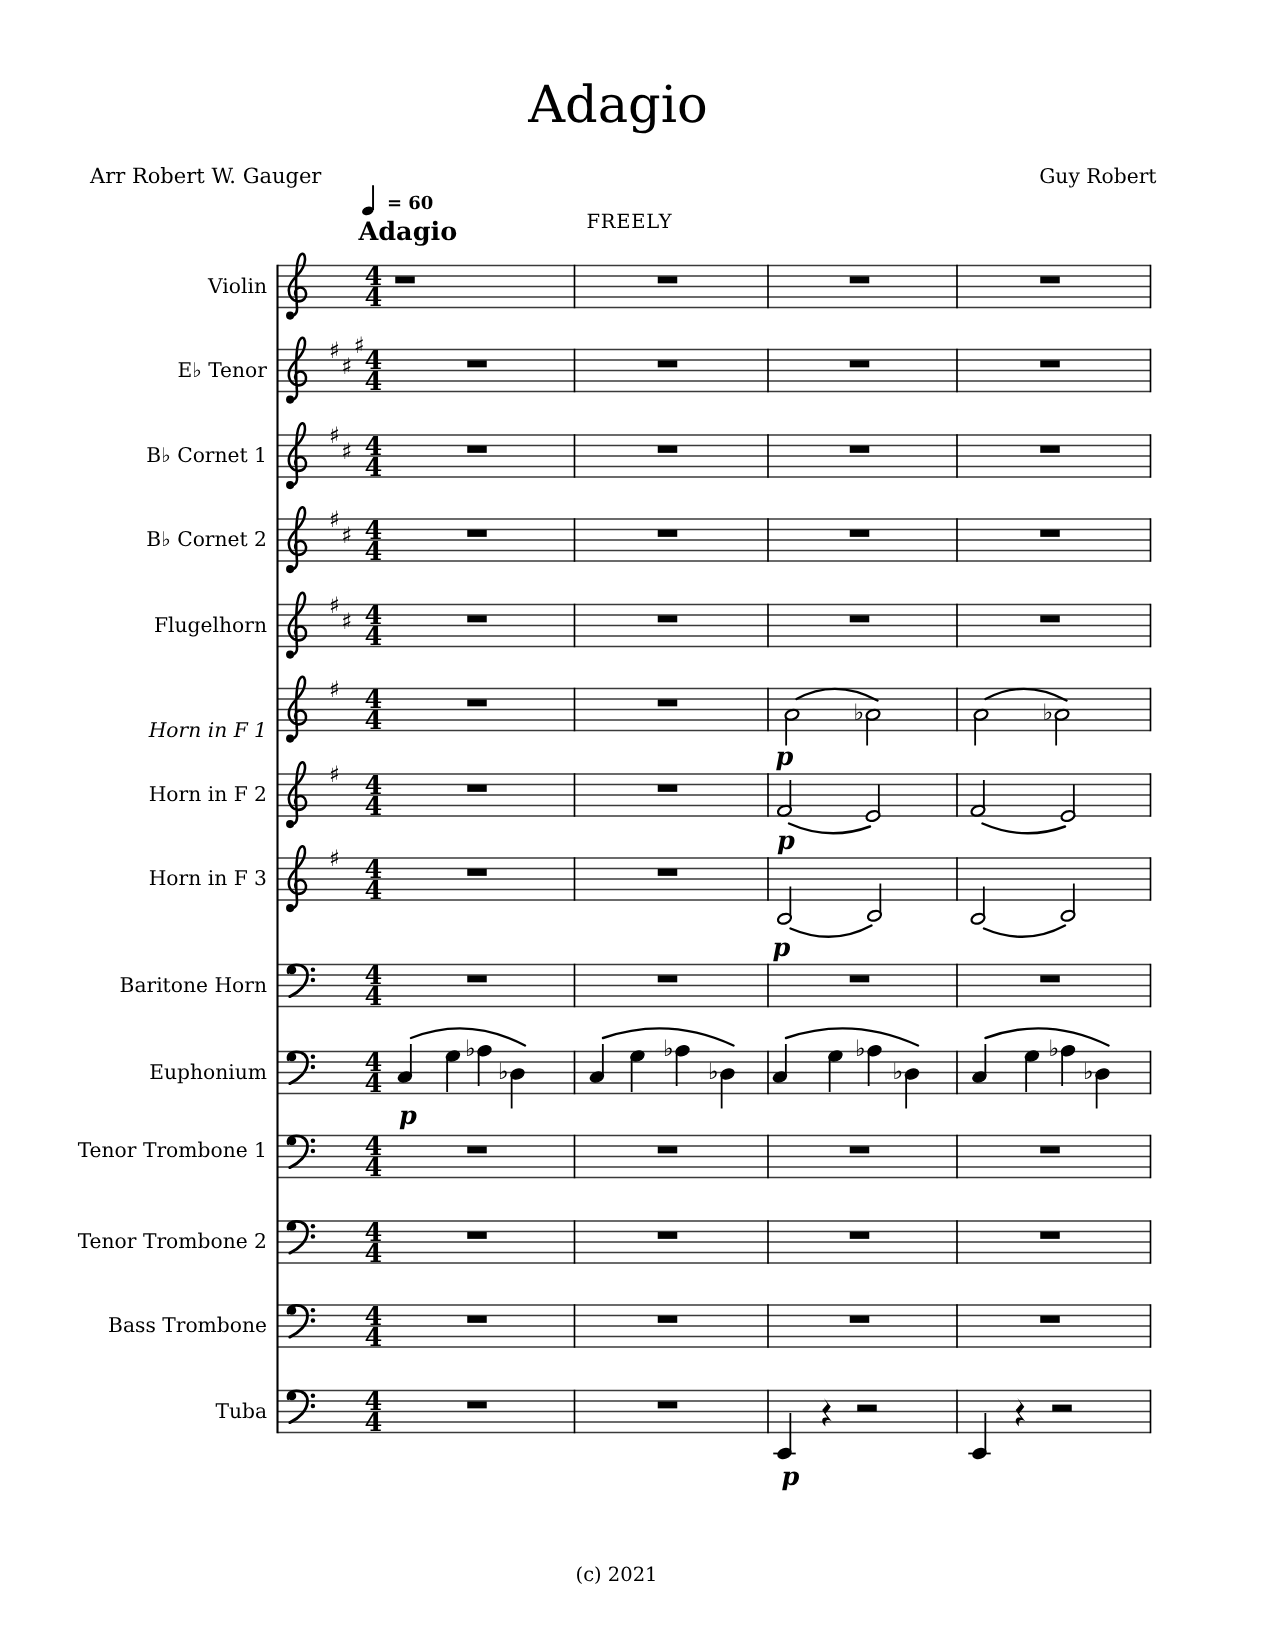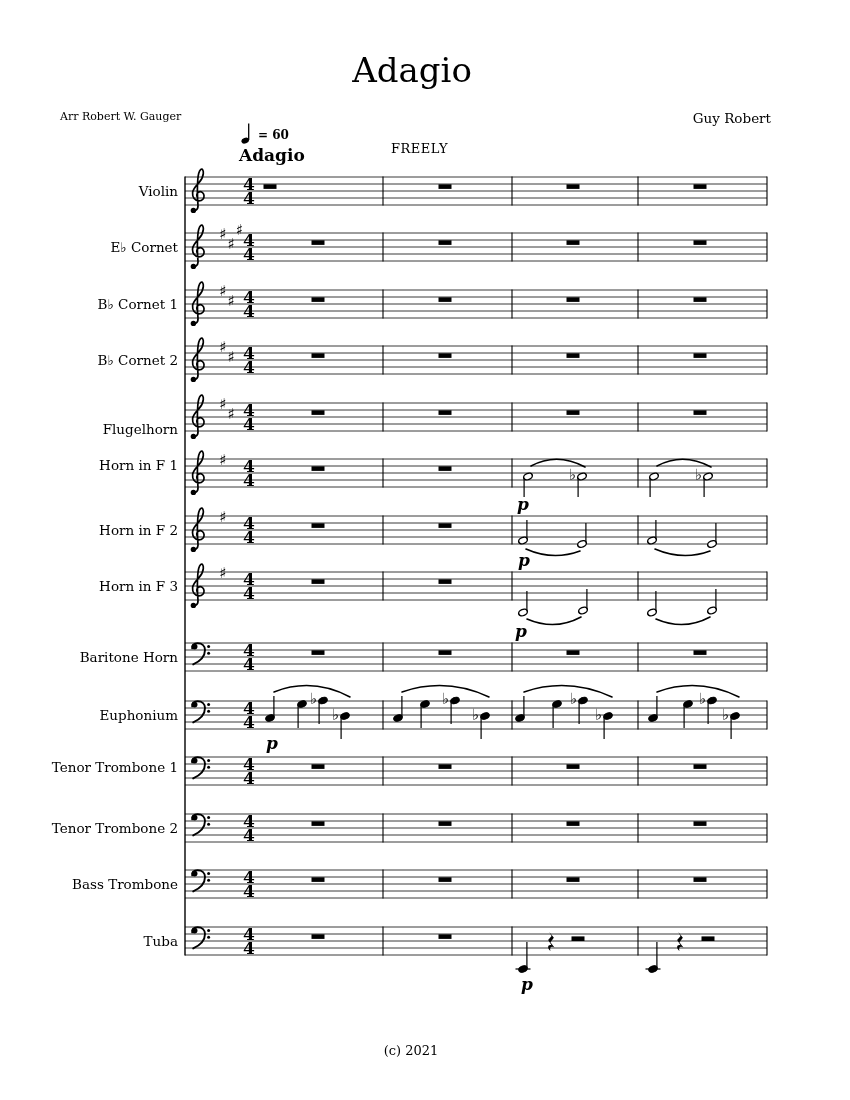--- a/index.html
+++ b/index.html
@@ -1,20 +1,20 @@
 <!DOCTYPE html>
 <html><head>
 <meta charset="utf-8">
 <style>
   html,body{margin:0;padding:0;background:#e8e8e8;}
   .page{position:relative;width:850px;height:1100px;background:#ffffff;margin:0 auto;
         font-family:"DejaVu Serif","DejaVu Sans",serif;color:#000;overflow:hidden;}
   .title{position:absolute;left:412px;top:50px;transform:translateX(-50%);
          font-size:34px;font-weight:400;white-space:nowrap;}
-  .arranger{position:absolute;left:60px;top:110px;font-size:11px;}
+  .arranger{position:absolute;left:60px;top:110px;font-size:14px;}
   .composer{position:absolute;right:79px;top:110px;font-size:13.5px;}
   .tempo-note{position:absolute;left:241px;top:121px;}
   .tempo-eq{position:absolute;left:258px;top:128px;font-size:12px;font-weight:bold;}
   .tempo-text{position:absolute;left:239px;top:145px;font-size:17px;font-weight:bold;}
   .expression{position:absolute;left:391px;top:141px;font-size:13px;letter-spacing:0.5px;}
   .copyright{position:absolute;left:411px;top:1043px;transform:translateX(-50%);font-size:13px;}
   .inst-label{position:absolute;right:672px;font-size:13.5px;white-space:nowrap;
               height:18px;line-height:18px;text-align:right;}
   svg.score{position:absolute;left:0;top:0;}
 </style>
@@ -493,25 +493,25 @@
           <line x1="656.9" y1="968" x2="656.9" y2="942" stroke="#000000" stroke-width="1.2"></line>
           <ellipse cx="653" cy="969" rx="4.5" ry="3.1" transform="rotate(-21 653 969)" fill="#000000" stroke="#000000" stroke-width="1"></ellipse>
         </g>
         <text x="527" y="990" text-anchor="middle" font-size="17px" font-style="italic" font-weight="bold" font-family="&quot;DejaVu Serif&quot;,serif" fill="#000000">p</text>
       </g>
       <line x1="185" y1="176.5" x2="185" y2="955.5" stroke="#000000" stroke-width="1.4"></line>
     </svg>
 
   <div id="instrument-labels">
       <div class="inst-label" style="top: 182px;">Violin</div>
-      <div class="inst-label" style="top: 238px;">E♭ Cornet</div>
+      <div class="inst-label" style="top: 238px;">E♭ Tenor</div>
       <div class="inst-label" style="top: 295px;">B♭ Cornet 1</div>
       <div class="inst-label" style="top: 351px;">B♭ Cornet 2</div>
-      <div class="inst-label" style="top: 408px; margin-top: 12px;">Flugelhorn</div>
-      <div class="inst-label" style="top: 456px;">Horn in F 1</div>
+      <div class="inst-label" style="top: 408px;">Flugelhorn</div>
+      <div class="inst-label" style="top: 478px; font-style: italic;">Horn in F 1</div>
       <div class="inst-label" style="top: 521px;">Horn in F 2</div>
       <div class="inst-label" style="top: 577px;">Horn in F 3</div>
       <div class="inst-label" style="top: 648px;">Baritone Horn</div>
       <div class="inst-label" style="top: 706px;">Euphonium</div>
       <div class="inst-label" style="top: 758px; text-align: center;">Tenor Trombone 1</div>
       <div class="inst-label" style="top: 819px;">Tenor Trombone 2</div>
       <div class="inst-label" style="top: 875px;">Bass Trombone</div>
       <div class="inst-label" style="top: 932px;">Tuba</div>
     </div>
 

